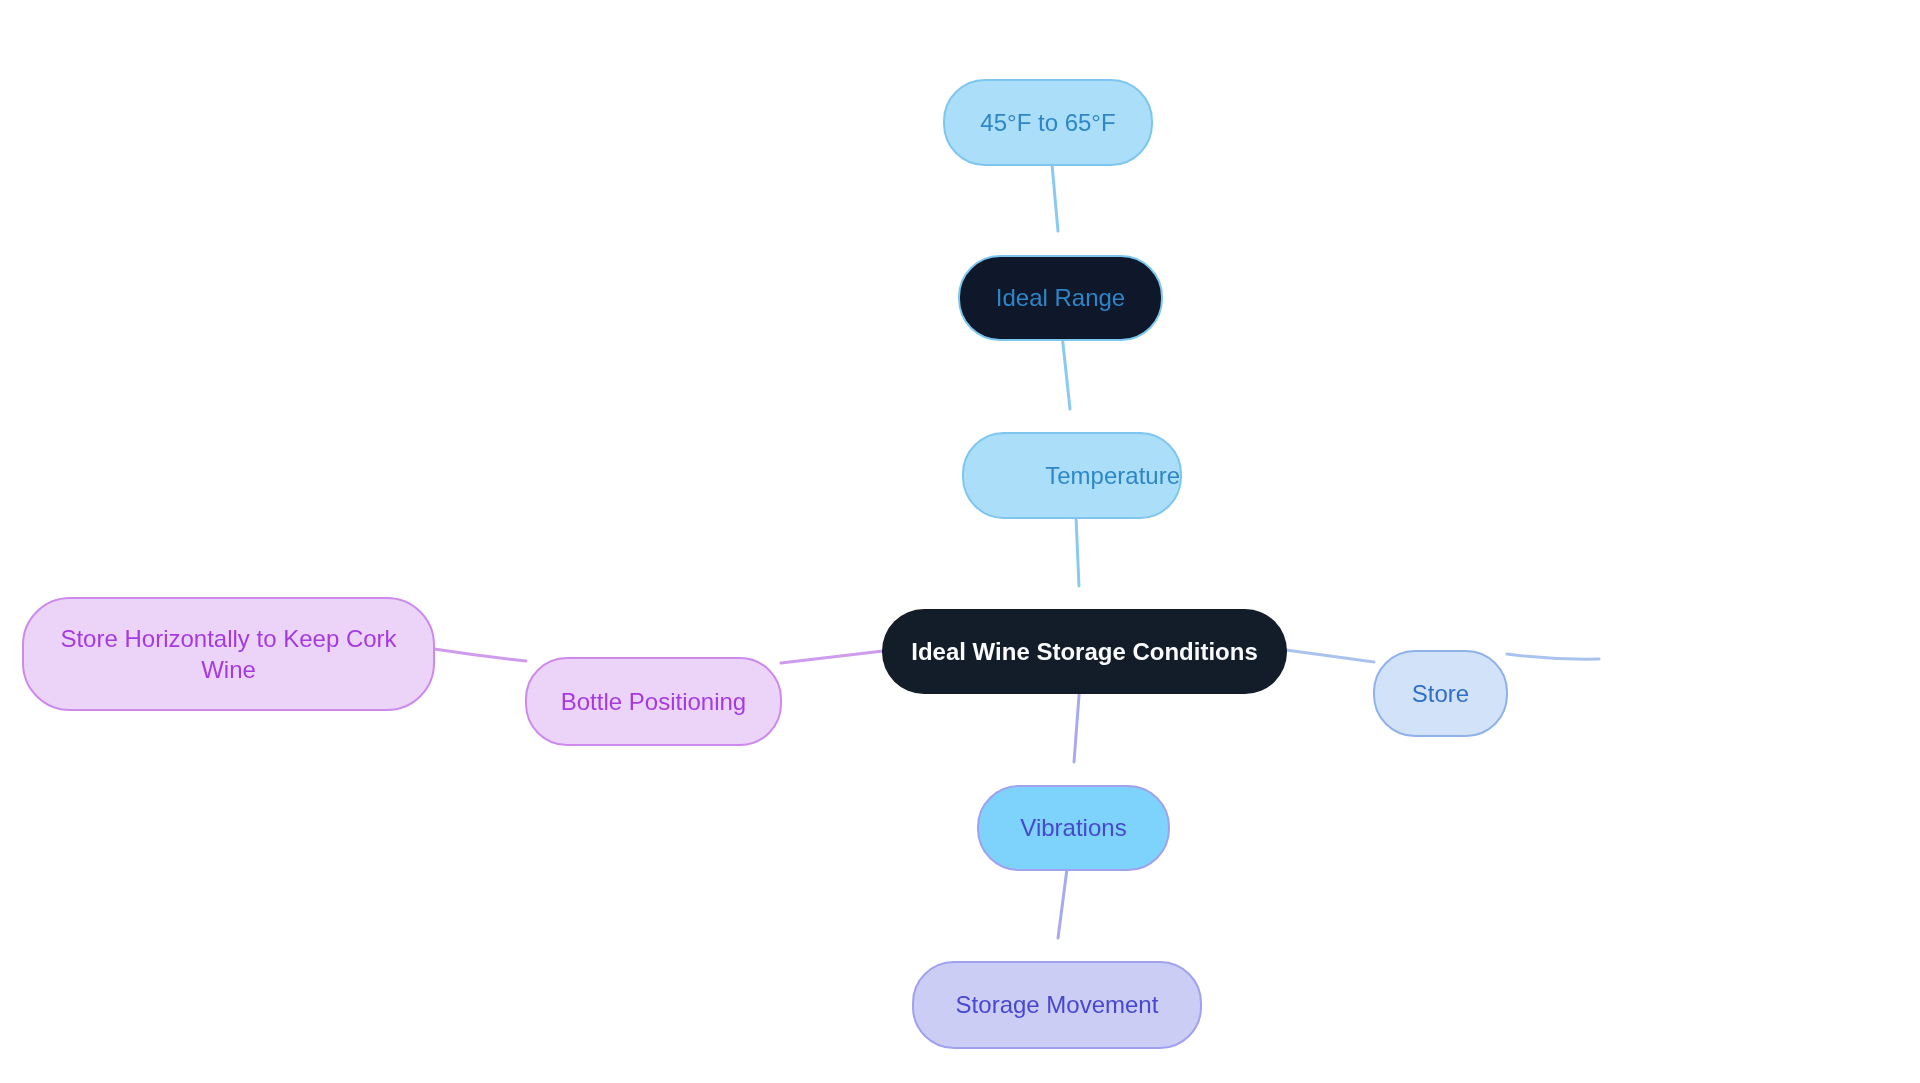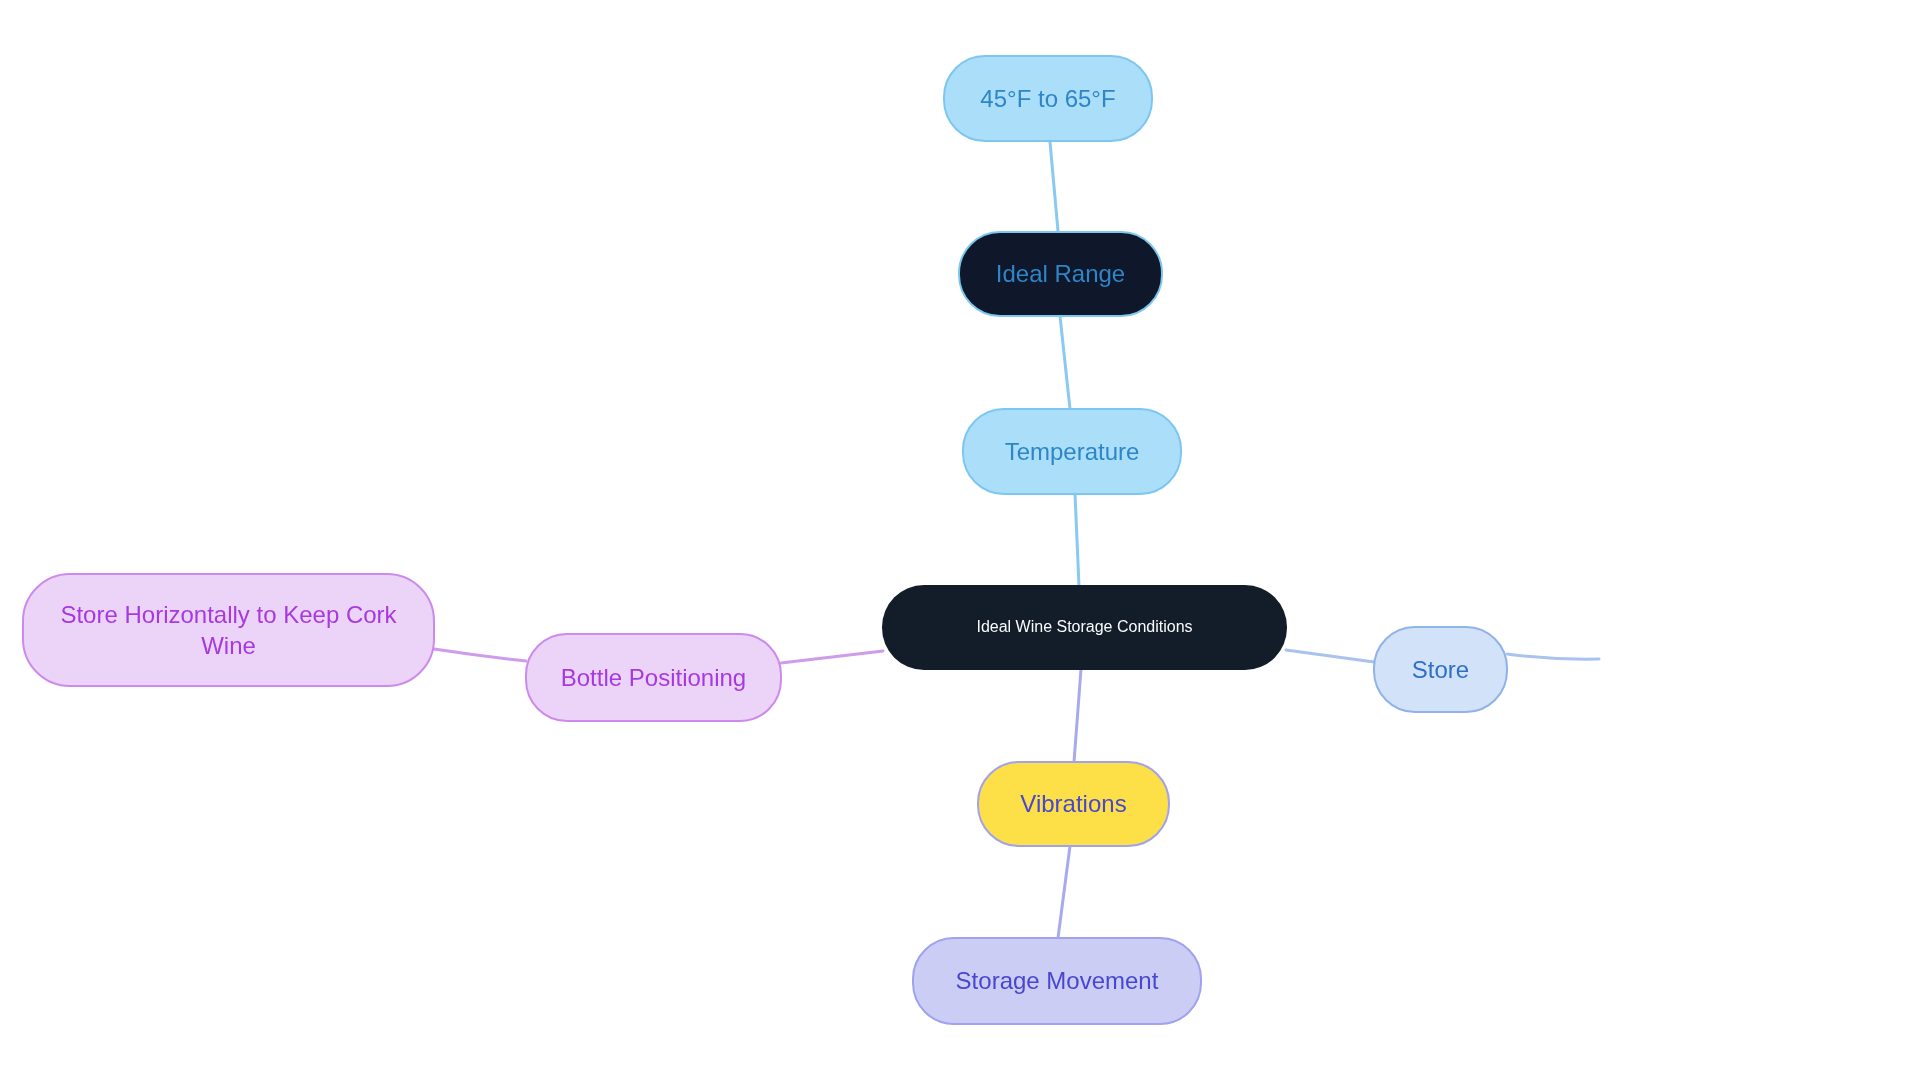--- a/index.html
+++ b/index.html
@@ -26,32 +26,34 @@
     display: flex;
     align-items: center;
     justify-content: center;
     text-align: center;
     border: 2px solid transparent;
     border-radius: 42px;
     font-size: 24px;
     line-height: 1.3;
     cursor: pointer;
     user-select: none;
+    margin-top: 24px;
   }
 
   .node-center {
     left: 882px; top: 585px; width: 405px; height: 85px;
     border: none;
     border-radius: 42px;
-    font-size: 16px;
+    font-size: 24px;
+    font-weight: bold;
   }
 
   .node-temp-value      { left: 943px;  top: 55px;  width: 210px; height: 87px; }
   .node-ideal-range     { left: 958px;  top: 231px; width: 205px; height: 86px; }
-  .node-temperature     { left: 962px;  top: 408px; width: 220px; height: 87px; }
+  .node-temperature     { left: 962px;  top: 408px; width: 220px; height: 87px; justify-content: flex-end; }
   .node-light           { left: 1373px; top: 626px; width: 135px; height: 87px; }
   .node-avoid-sunlight  { left: 1598px; top: 598px; width: 302px; height: 87px; }
   .node-vibrations      { left: 977px;  top: 761px; width: 193px; height: 86px; }
   .node-minimize        { left: 912px;  top: 937px; width: 290px; height: 88px; }
   .node-bottle          { left: 525px;  top: 633px; width: 257px; height: 89px; }
   .node-store           { left: 22px;   top: 573px; width: 413px; height: 114px;
                           border-radius: 48px; padding: 0 28px; }
 </style>
 </head>
 <body>
@@ -84,21 +86,21 @@
 
   <div class="node node-center" style="background-color: rgb(19, 28, 41); color: rgb(250, 251, 253);">
     <span>Ideal Wine Storage Conditions</span>
   </div>
 
   <div class="node node-light" style="background-color: rgb(210, 226, 248); border-color: rgb(143, 178, 233); color: rgb(47, 111, 199);">
     <span>Store</span>
   </div>
 
 
-  <div class="node node-vibrations" style="background-color: #fde047; border-color: rgb(160, 161, 239); color: rgb(71, 71, 207);">
+  <div class="node node-vibrations" style="background-color: #7dd3fc; border-color: rgb(160, 161, 239); color: rgb(71, 71, 207);">
     <span>Vibrations</span>
   </div>
 
   <div class="node node-minimize" style="background-color: rgb(204, 205, 245); border-color: rgb(160, 161, 239); color: rgb(71, 71, 207);">
     <span>Storage Movement</span>
   </div>
 
   <div class="node node-bottle" style="background-color: rgb(236, 212, 249); border-color: rgb(205, 138, 236); color: rgb(165, 58, 224);">
     <span>Bottle Positioning</span>
   </div>

